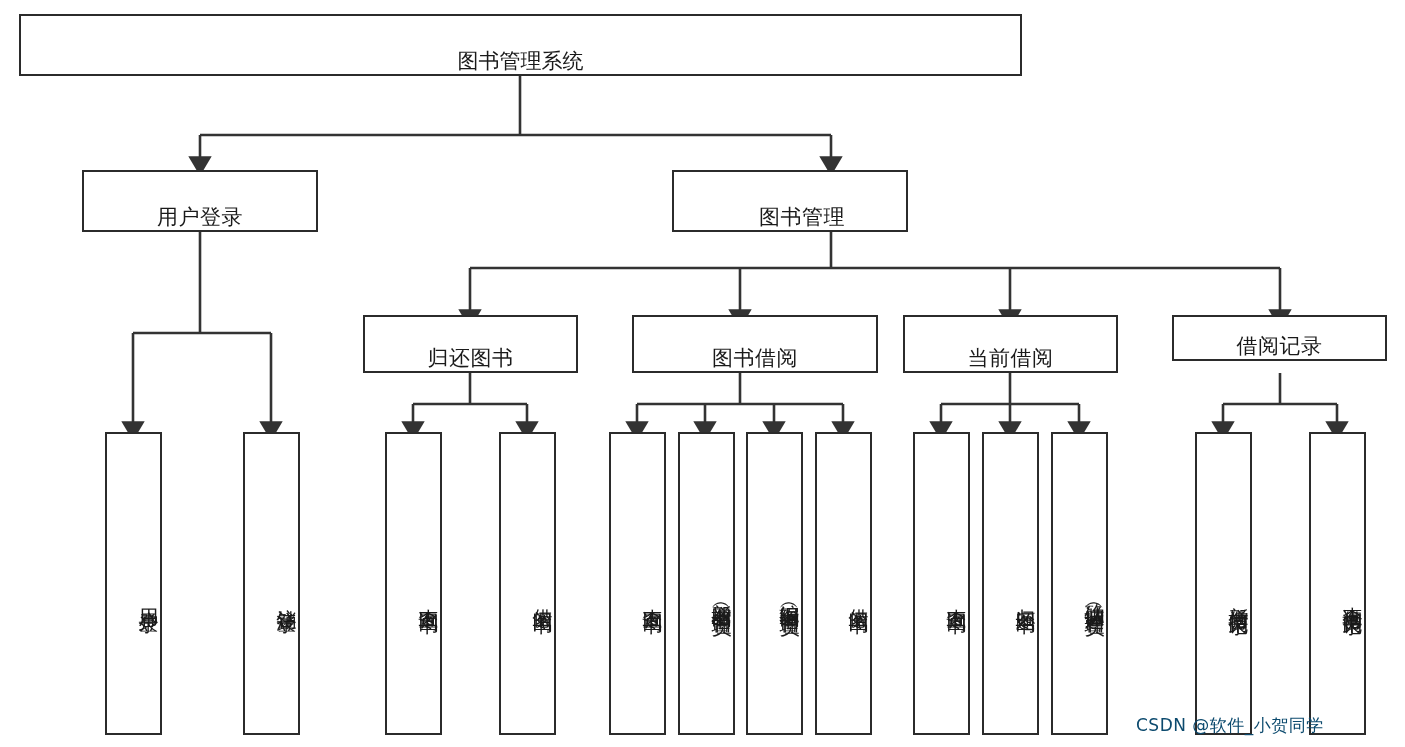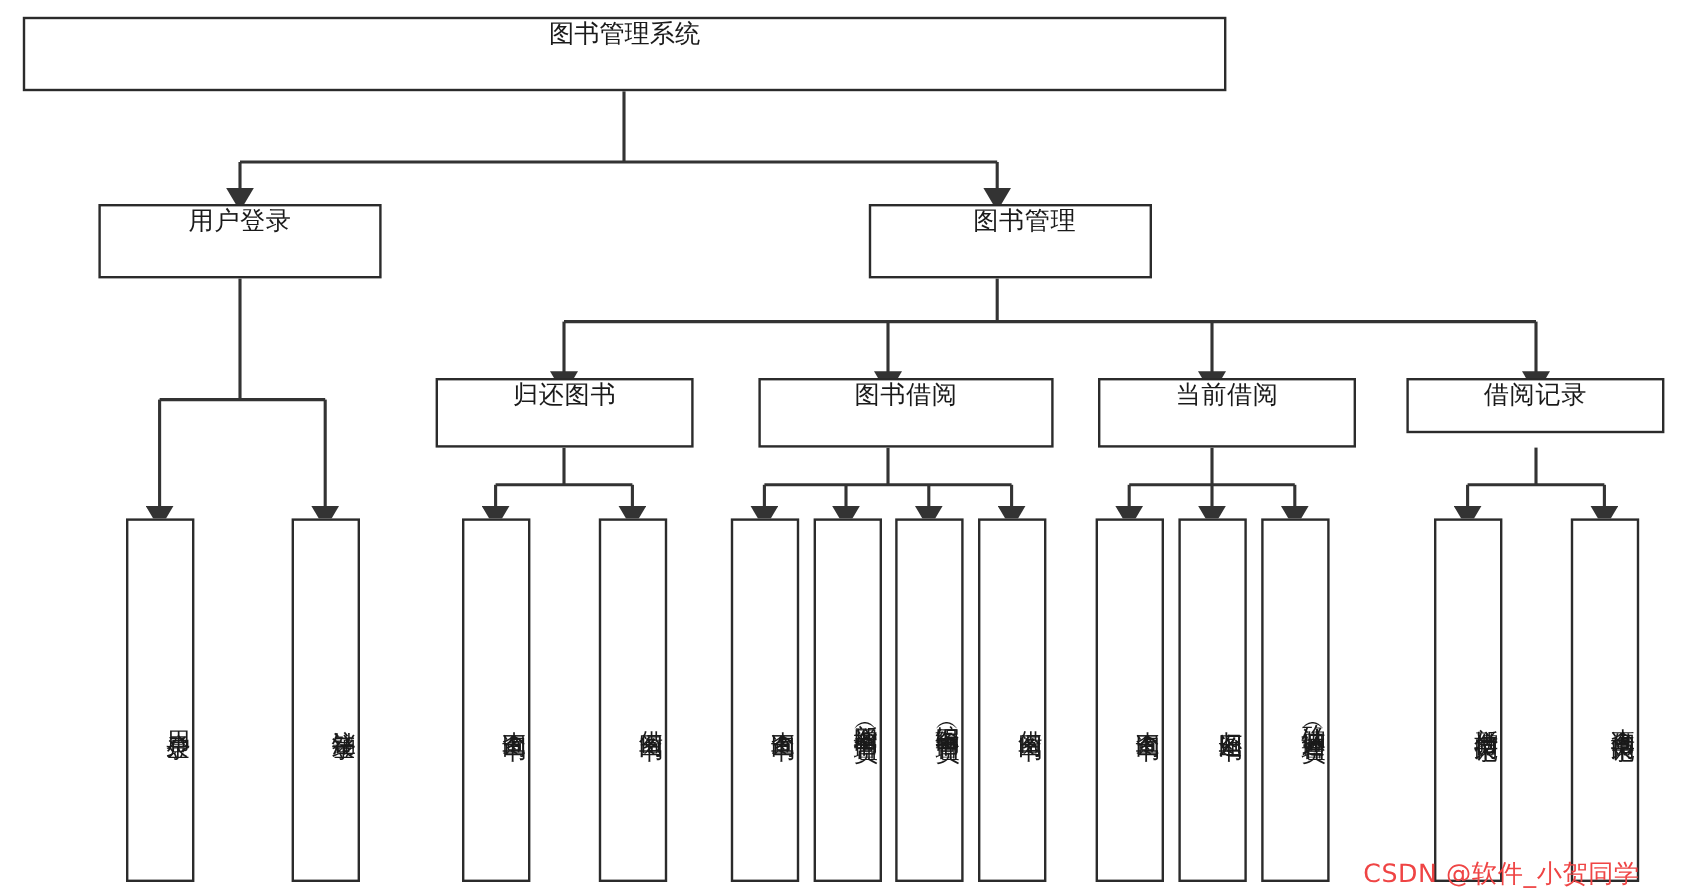--- a/index.html
+++ b/index.html
@@ -24,21 +24,21 @@
     width: 1405px;
     height: 747px;
     pointer-events: none;
   }
   .node {
     position: absolute;
     box-sizing: border-box;
     background: #ffffff;
     border: 2px solid #2b2b2b;
     display: flex;
-    align-items: flex-start;
+    align-items: flex-end;
     justify-content: center;
     color: #1a1a1a;
     line-height: 1.18;
     text-align: center;
   }
   .node-h {
     font-size: 21px;
     letter-spacing: 0.5px;
   }
   .node-title {
@@ -53,22 +53,22 @@
     padding-top: 26px;
     letter-spacing: 2px;
     white-space: nowrap;
   }
   .node-v .vlabel {
     writing-mode: vertical-rl;
     text-orientation: upright;
   }
   .watermark {
     position: absolute;
-    font-size: 21px;
-    color: #ef4444;
+    font-size: 17px;
+    color: #0c4a6e;
     white-space: nowrap;
     left: 1136px;
     top: 714px;
     letter-spacing: 0.5px;
   }
 </style>
 </head>
 <body>
 
 <div id="diagram-root">
@@ -125,33 +125,33 @@
   </svg>
 
   <div class="node node-title" style="left:19px; top:14px; width:1003px; height:62px;">
     <span>图书管理系统</span>
   </div>
 
   <div class="node node-h" style="left:82px; top:170px; width:236px; height:62px;">
     <span>用户登录</span>
   </div>
 
-  <div class="node node-h" style="left:724px; top:170px; width:236px; height:62px;padding-left:24px;">
+  <div class="node node-h" style="left:672px; top:170px; width:236px; height:62px;padding-left:24px;">
     <span>图书管理</span>
   </div>
 
   <div class="node node-h" style="left:363px; top:315px; width:215px; height:58px;">
     <span>归还图书</span>
   </div>
 
   <div class="node node-h" style="left:632px; top:315px; width:246px; height:58px;">
     <span>图书借阅</span>
   </div>
 
-  <div class="node node-h" style="left:903px; top:315px; width:215px; height:58px;margin-left:12px;">
+  <div class="node node-h" style="left:903px; top:315px; width:215px; height:58px;">
     <span>当前借阅</span>
   </div>
 
   <div class="node node-h" style="left:1172px; top:315px; width:215px; height:46px;">
     <span>借阅记录</span>
   </div>
 
   <div class="node node-v" style="left:105px; top:432px; width:57px; height:303px;">
     <span class="vlabel">用户登录</span>
   </div>

